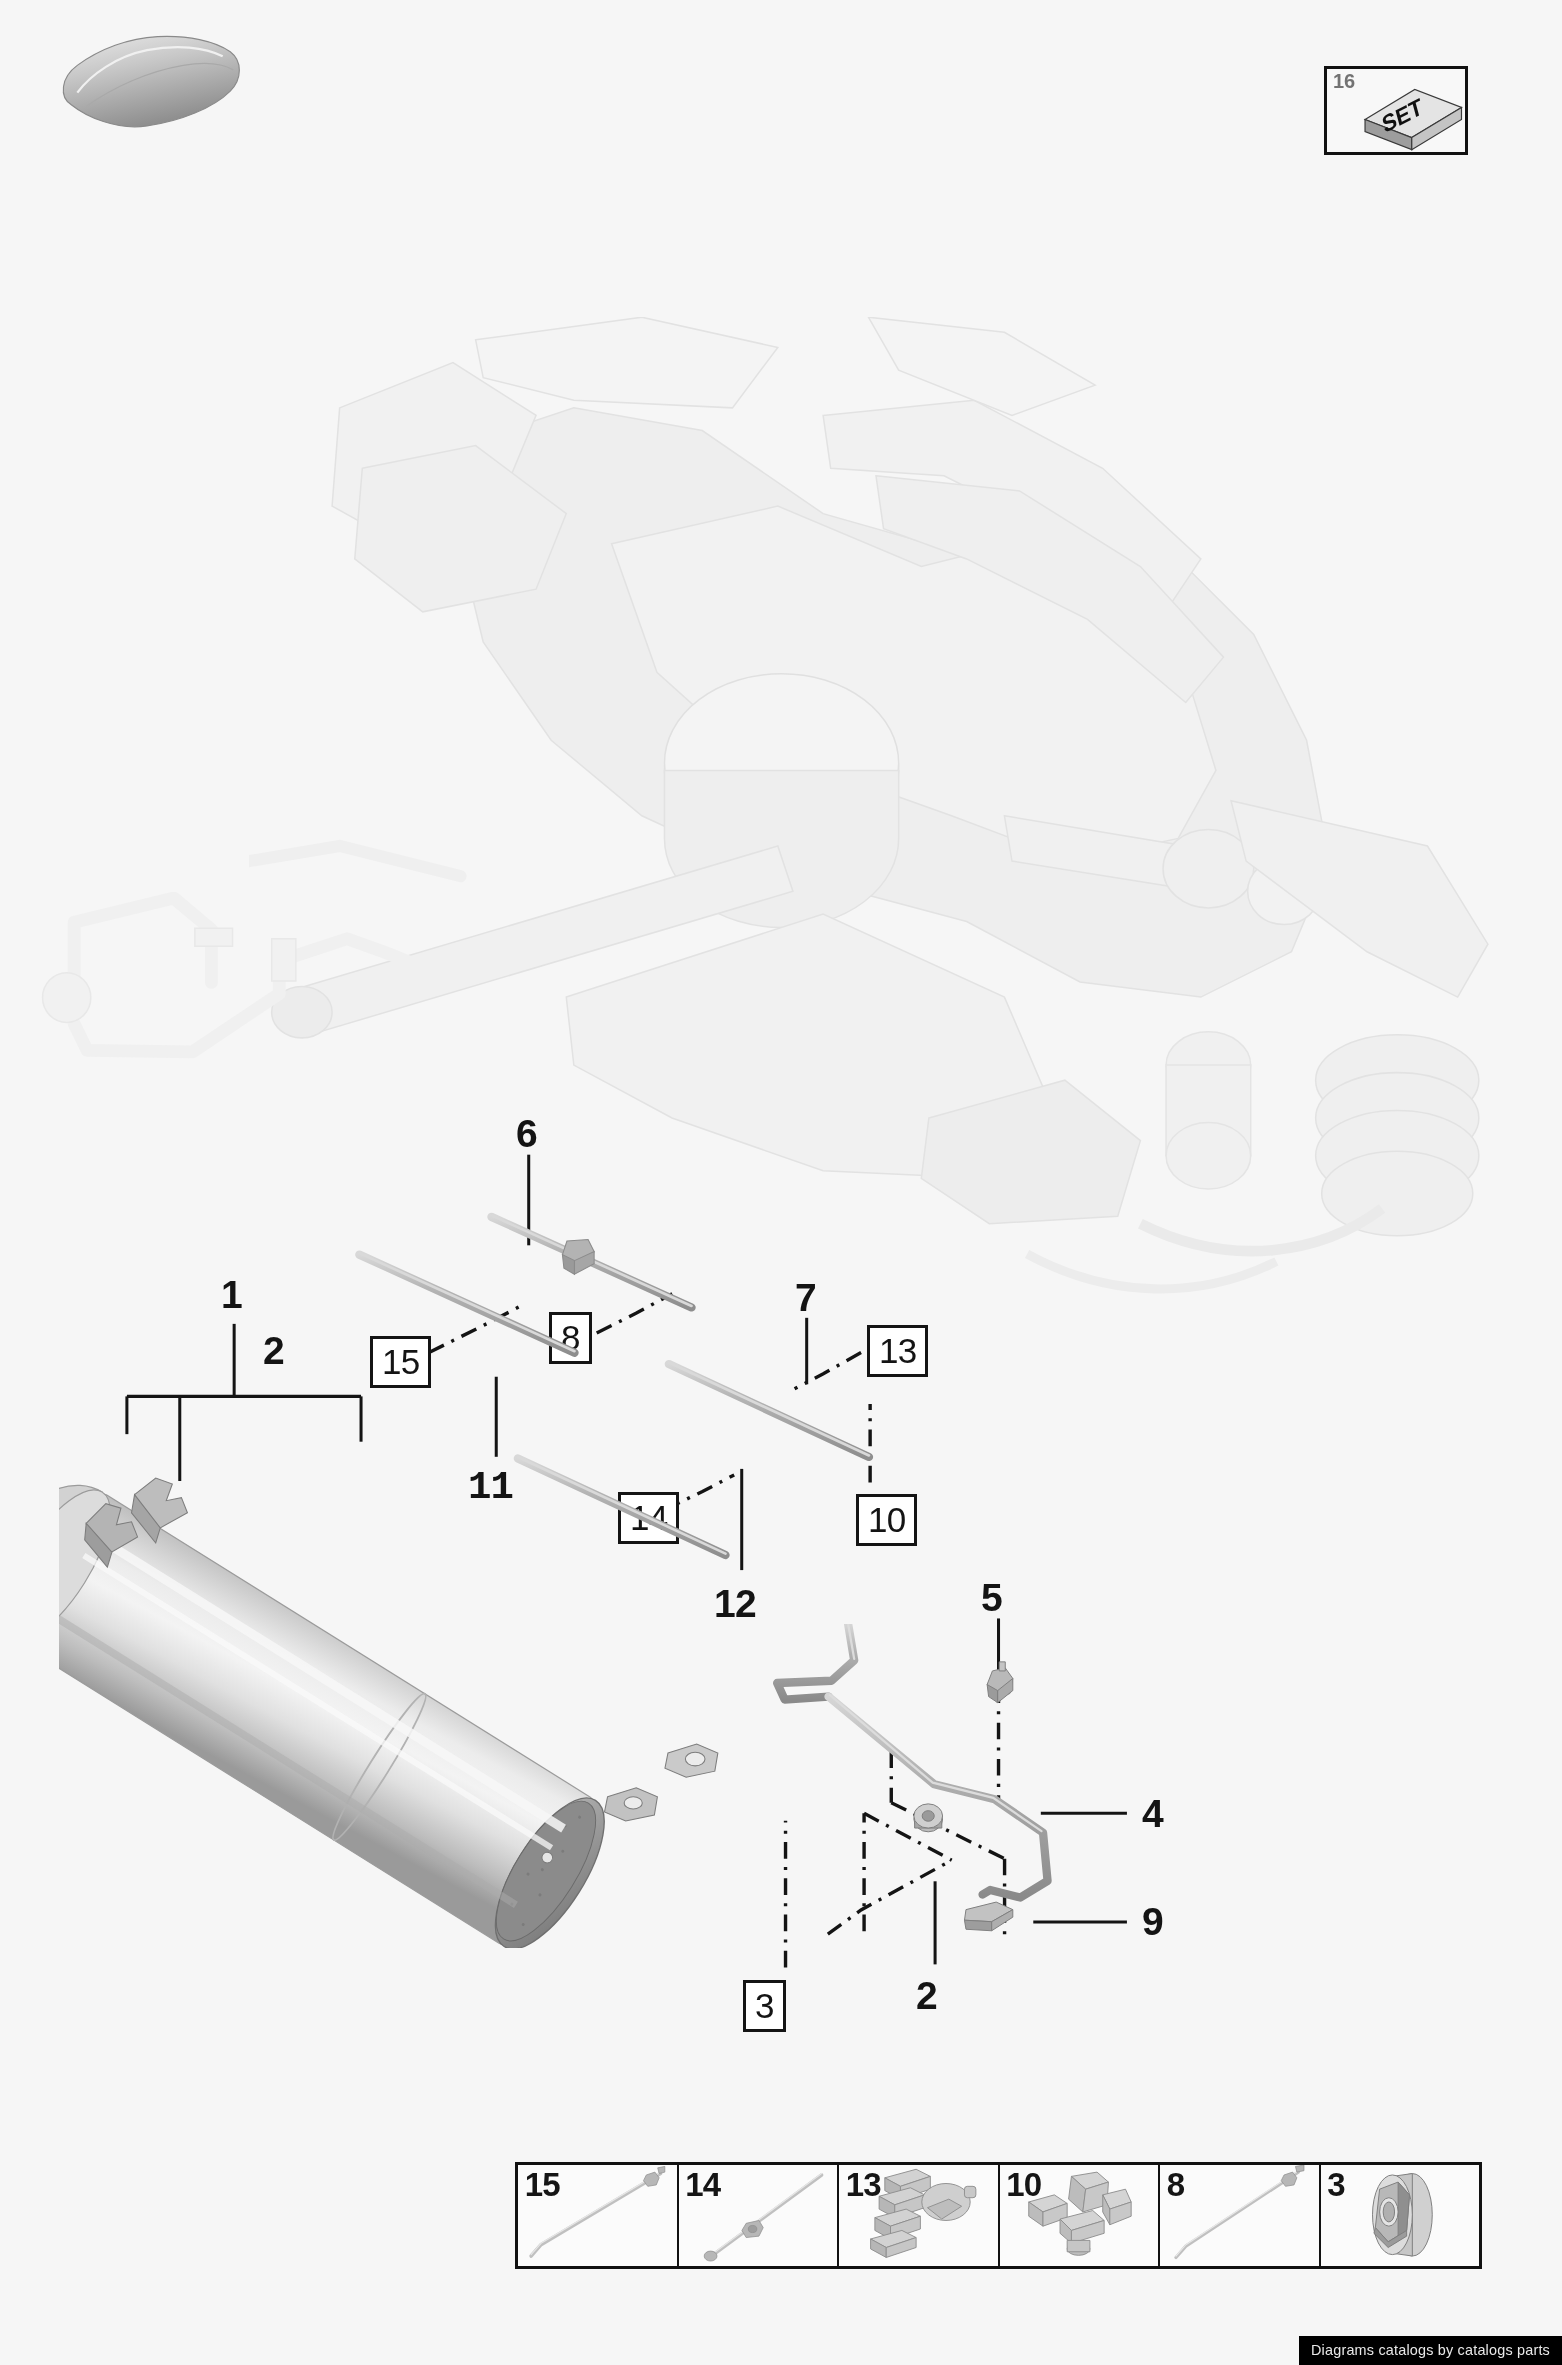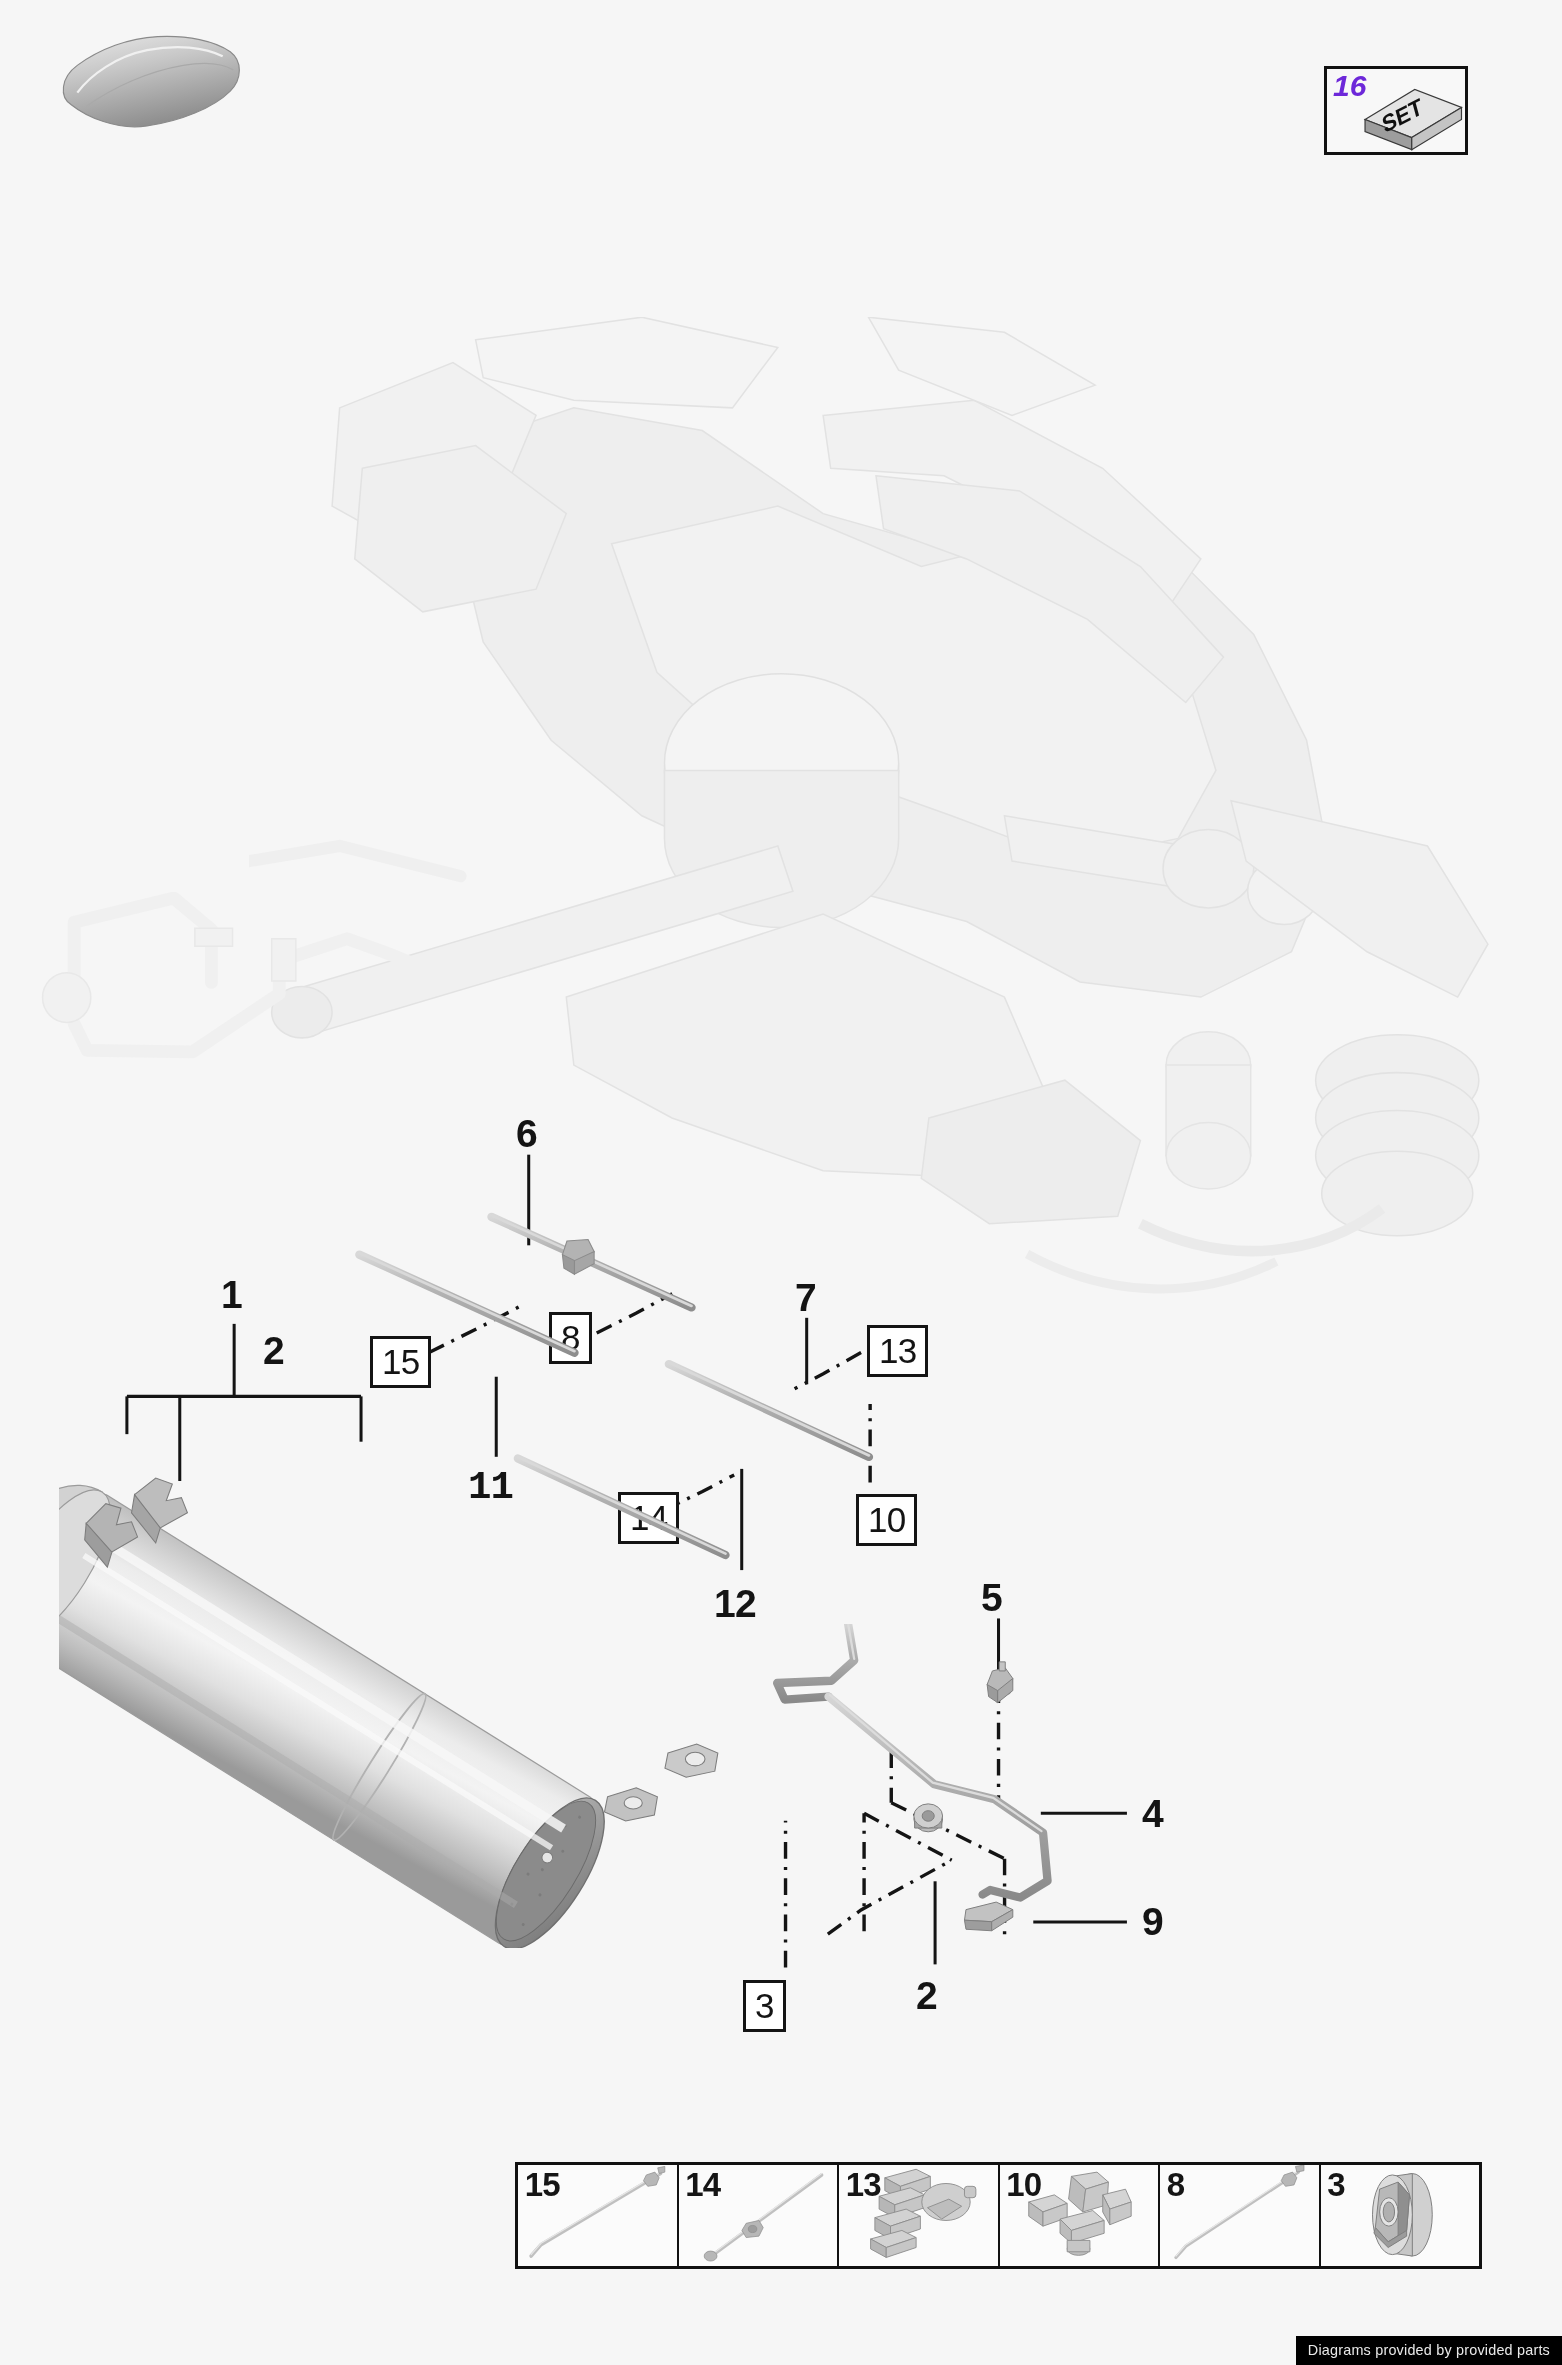--- a/index.html
+++ b/index.html
@@ -74,21 +74,21 @@
   #setbadge{
     position:absolute;
     left:1324px; top:66px;
     width:144px; height:89px;
     border:3px solid #111;
     background:#f8f8f8;
     box-sizing:border-box;
   }
   #setbadge .bnum{
     position:absolute;left:6px;top:1.5px;
-    font-size:30px;font-weight:bold;color:#6d28d9;line-height:1;font-style:italic;
+    font-size:20px;font-weight:bold;color:#737373;line-height:1;
   }
 
   
   #watermark{
     position:absolute;
     right:0;
     bottom:0;
     background:#000;
     color:#e9e9e9;
     font-size:14.4px;
@@ -504,16 +504,16 @@
           <polygon points="78,34 104,24 120,42 116,92 90,108 72,88" fill="#b8b8b8"></polygon>
           <polygon points="104,24 120,42 116,92 104,102" fill="#8f8f8f"></polygon>
           <polygon points="72,88 90,108 116,92 116,100 90,116 70,96" fill="#9b9b9b"></polygon>
           <ellipse cx="91" cy="66" rx="13" ry="20" fill="#e4e4e4"></ellipse>
           <ellipse cx="91" cy="66" rx="8" ry="14" fill="#b0b0b0"></ellipse>
         </g>
       </svg>
     </div>
   </div>
 
-  <div id="watermark">Diagrams provided by provided parts</div>
+  <div id="watermark">Diagrams catalogs by catalogs parts</div>
 
 </div>
 
 
 </body></html>

